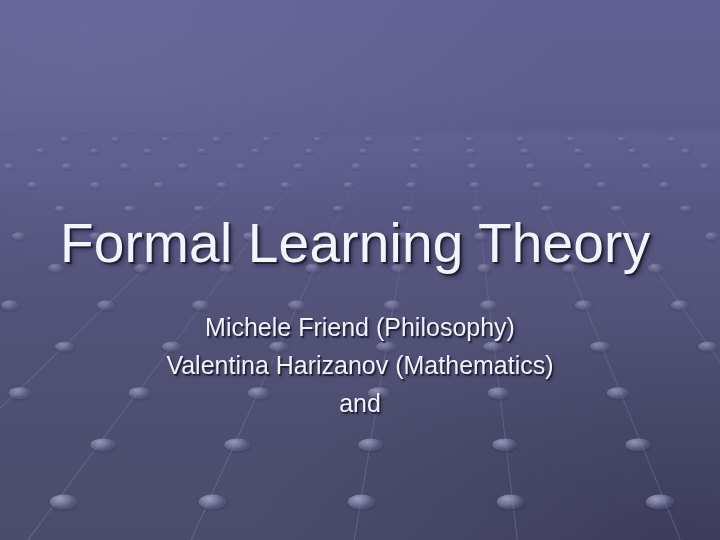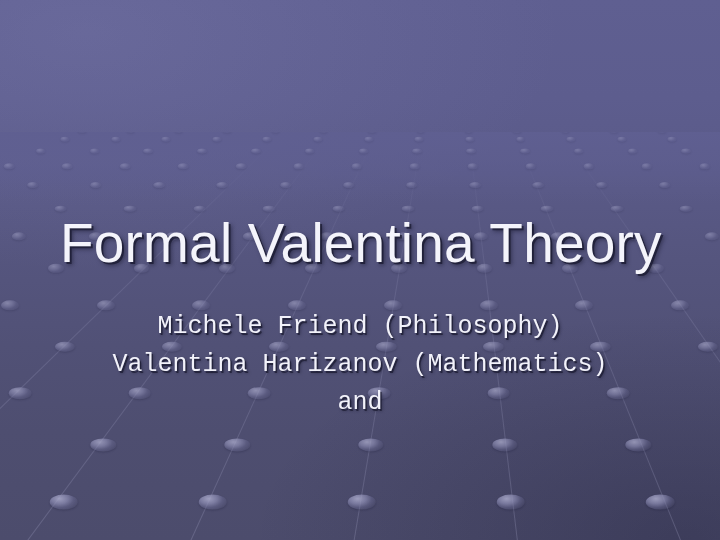--- a/index.html
+++ b/index.html
@@ -103,21 +103,20 @@
     top: 308px;
     width: 600px;
     text-align: center;
     font-size: 25px;
     font-weight: 400;
     line-height: 38px;
     color: #f2f2fa;
     text-shadow:
       1.5px 1.5px 0 rgba(26,26,48,0.72),
       2px 2px 3px rgba(20,20,40,0.5);
-    font-family: Liberation Mono, monospace;
   }
   .subtitle .line { white-space: nowrap; }
 </style>
 </head>
 <body>
 
 <div id="slide">
 
   <div class="bg-base"></div>
   <div class="bg-shade"></div>
@@ -277,21 +276,21 @@
       <div class="row" style="top: 369.8px;">
         <div class="pebble" style="left: 103.625px; top: 0px; width: 28.45px; height: 14.79px; opacity: 0.853;"></div>
         <div class="pebble" style="left: 252.738px; top: 0px; width: 28.45px; height: 14.79px; opacity: 0.853;"></div>
         <div class="pebble" style="left: 401.851px; top: 0px; width: 28.45px; height: 14.79px; opacity: 0.853;"></div>
         <div class="pebble" style="left: 550.964px; top: 0px; width: 28.45px; height: 14.79px; opacity: 0.853;"></div>
         <div class="pebble" style="left: 700.077px; top: 0px; width: 28.45px; height: 14.79px; opacity: 0.853;"></div>
       </div>
       <div class="row" style="top: 432px;"></div>
     </div>
 
-  <div class="title">Formal Valentina Theory</div>
+  <div class="title">Formal Learning Theory</div>
 
   <div class="subtitle">
     <div class="line">Michele Friend (Philosophy)</div>
     <div class="line">Valentina Harizanov (Mathematics)</div>
     <div class="line">and</div>
   </div>
 
 </div>
 
 </body></html>

